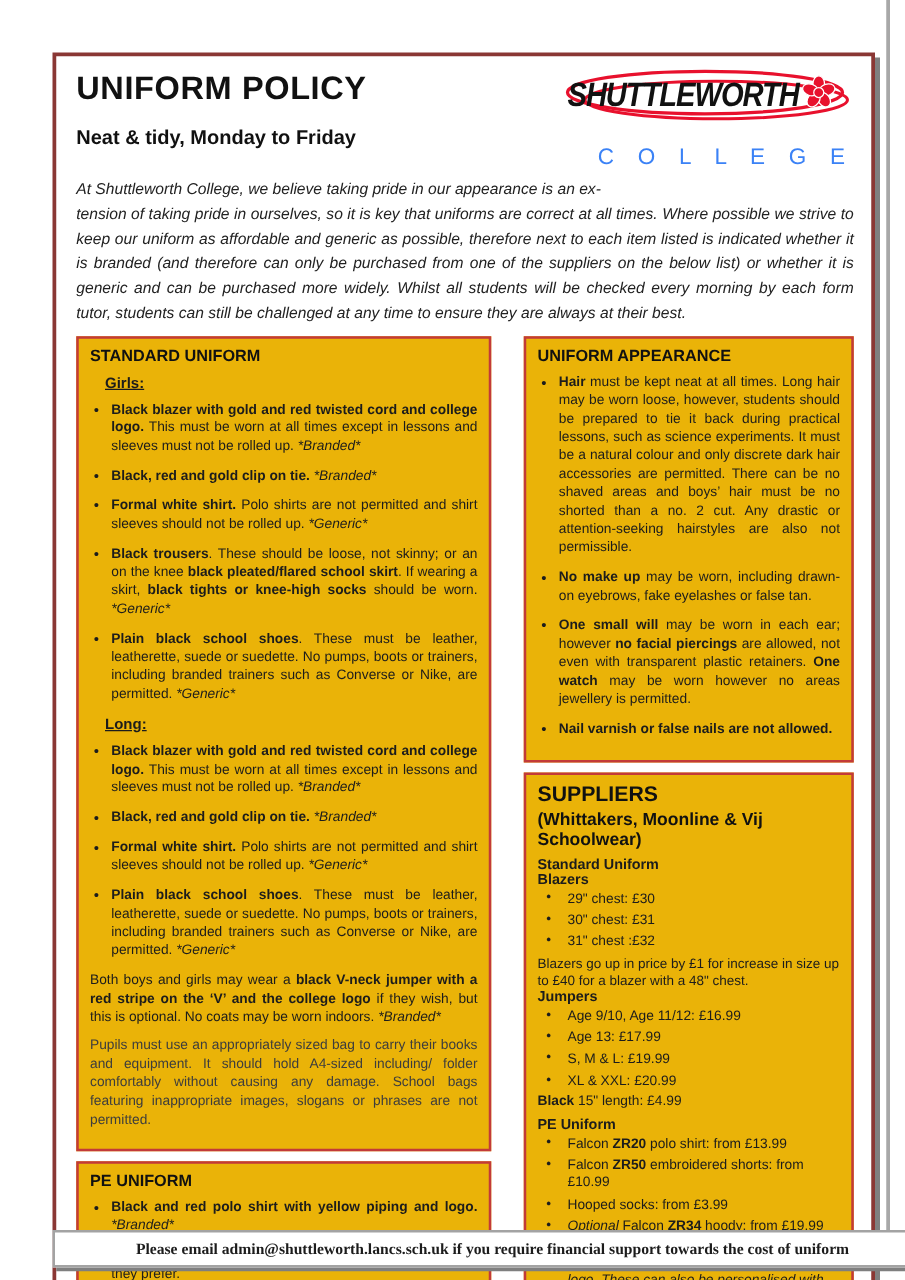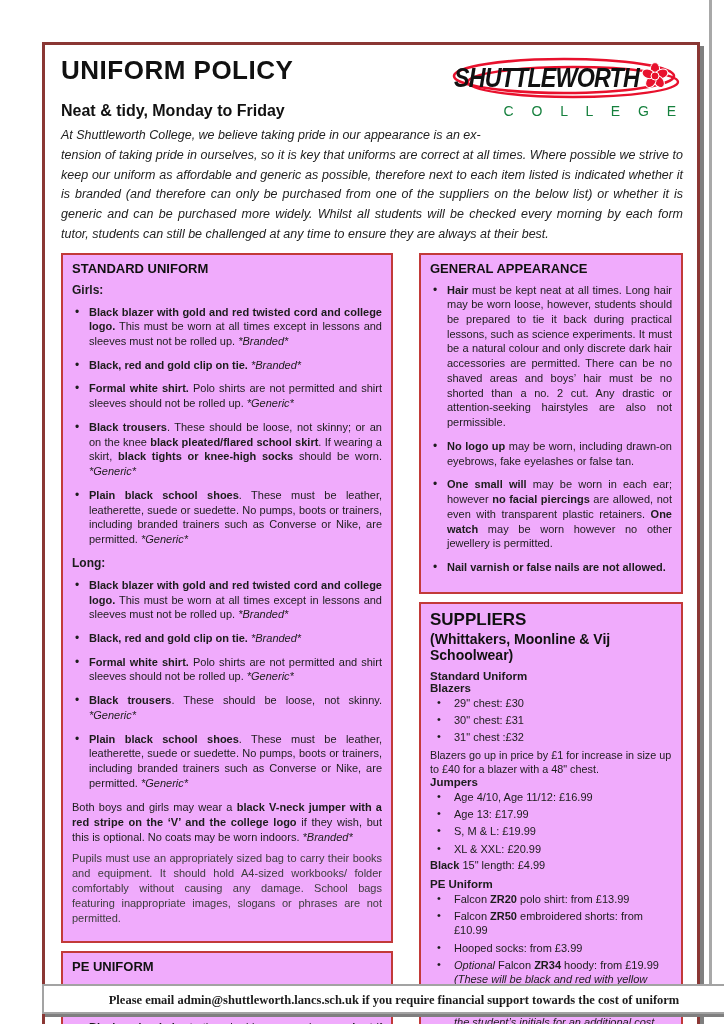--- a/index.html
+++ b/index.html
@@ -7,33 +7,33 @@
     width: 724px; height: 1024px; background: #ffffff; overflow: hidden;
     font-family: "Liberation Sans", sans-serif; color: #1c1c1c; position: relative;
   }
   .scan-edge { position: absolute; top: 0; right: 12px; width: 3px; height: 1012px; background: #a8a8a8; }
   .sheet {
     position: absolute; left: 42px; top: 42px; width: 658px;
     border: 3px solid #8a3734; background: #fff;
     box-shadow: 4px 4px 0 #7f7f7f;
     padding: 10px 14px 8px 16px;
   }
-  .header { display: flex; justify-content: space-between; align-items: center; }
+  .header { display: flex; justify-content: space-between; align-items: flex-start; }
   .header-left h1 { font-size: 26px; font-weight: 800; letter-spacing: 0.5px; color: #111; }
   .header-left h2 { font-size: 16px; font-weight: bold; margin-top: 16px; color: #111; }
   .logo { width: 232px; text-align: right; }
   .logo svg { display: block; }
-  .college { font-size: 14px; letter-spacing: 7px; color: #15803d; margin-top: 0; font-weight: 500; }
+  .college { font-size: 18px; letter-spacing: 7px; color: #3b82f6; margin-top: 14px; font-weight: 500; }
   .intro { font-style: italic; font-size: 12.5px; line-height: 1.58; margin-top: 6px; text-align: justify; color: #222; }
   .columns { display: flex; gap: 26px; margin-top: 8px; align-items: flex-start; }
   .col-left { width: 332px; flex: none; display: flex; flex-direction: column; gap: 8px; }
   .col-right { flex: 1; display: flex; flex-direction: column; gap: 8px; }
-  .box { border: 2px solid #c23a39; background: #f0abfc; padding: 6px 9px 8px 9px; }
+  .box { border: 2px solid #c23a39; background: #eab308; padding: 6px 9px 8px 9px; }
   .box h3 { font-size: 13px; font-weight: bold; margin-bottom: 7px; color: #111; }
-  .group-label { font-weight: bold; font-size: 12px; margin: 2px 0 8px 0; }
+  .group-label { font-weight: bold; font-size: 12px; margin: 2px 0 8px 12px; text-decoration: underline; }
   ul.main-list { list-style: none; }
   ul.main-list li {
     position: relative; padding-left: 17px; margin-bottom: 9px;
     font-size: 11px; line-height: 1.34; text-align: justify;
   }
   ul.main-list li::before { content: "\2022"; position: absolute; left: 3px; top: -1px; font-size: 12px; }
   .note { font-size: 11px; line-height: 1.36; text-align: justify; margin-bottom: 7px; }
   .note.bag { color: #3d3d3d; }
   .sg-b { font-weight: bold; }
   .sg-i { font-style: italic; }
@@ -97,61 +97,60 @@
             <li><span class="sg-b">Black, red and gold clip on tie. </span><span class="sg-i">*Branded*</span></li>
             <li><span class="sg-b">Formal white shirt.</span><span class="sg-n"> Polo shirts are not permitted and shirt sleeves should not be rolled up. </span><span class="sg-i">*Generic*</span></li>
             <li><span class="sg-b">Black trousers</span><span class="sg-n">. These should be loose, not skinny; or an on the knee </span><span class="sg-b">black pleated/flared school skirt</span><span class="sg-n">. If wearing a skirt, </span><span class="sg-b">black tights or knee-high socks</span><span class="sg-n"> should be worn. </span><span class="sg-i">*Generic*</span></li>
             <li><span class="sg-b">Plain black school shoes</span><span class="sg-n">. These must be leather, leatherette, suede or suedette. No pumps, boots or trainers, including branded trainers such as Converse or Nike, are permitted. </span><span class="sg-i">*Generic*</span></li>
           </ul>
         <div class="group-label">Long:</div>
         <ul class="main-list">
             <li><span class="sg-b">Black blazer with gold and red twisted cord and college logo.</span><span class="sg-n"> This must be worn at all times except in lessons and sleeves must not be rolled up. </span><span class="sg-i">*Branded*</span></li>
             <li><span class="sg-b">Black, red and gold clip on tie. </span><span class="sg-i">*Branded*</span></li>
             <li><span class="sg-b">Formal white shirt.</span><span class="sg-n"> Polo shirts are not permitted and shirt sleeves should not be rolled up. </span><span class="sg-i">*Generic*</span></li>
-            <li><span class="sg-b">Black trousers</span><span class="sg-n">. These should be loose, not skinny. </span><span class="sg-i">*Generic*</span></li>
             <li><span class="sg-b">Plain black school shoes</span><span class="sg-n">. These must be leather, leatherette, suede or suedette. No pumps, boots or trainers, including branded trainers such as Converse or Nike, are permitted. </span><span class="sg-i">*Generic*</span></li>
           </ul>
         <p class="note"><span class="sg-n">Both boys and girls may wear a </span><span class="sg-b">black V-neck jumper with a red stripe on the ‘V’ and the college logo</span><span class="sg-n"> if they wish, but this is optional. No coats may be worn indoors. </span><span class="sg-i">*Branded*</span></p>
-        <p class="note bag">Pupils must use an appropriately sized bag to carry their books and equipment. It should hold A4-sized workbooks/ folder comfortably without causing any damage. School bags featuring inappropriate images, slogans or phrases are not permitted.</p>
+        <p class="note bag">Pupils must use an appropriately sized bag to carry their books and equipment. It should hold A4-sized including/ folder comfortably without causing any damage. School bags featuring inappropriate images, slogans or phrases are not permitted.</p>
       </section>
       <section class="box">
         <h3>PE UNIFORM</h3>
         <ul class="main-list">
             <li><span class="sg-b">Black and red polo shirt with yellow piping and logo. </span><span class="sg-i">*Branded*</span></li>
             <li><span class="sg-b">Black and red shorts</span><span class="sg-n"> though girls may purchase a </span><span class="sg-b">skort</span><span class="sg-n"> if they prefer. </span></li>
           </ul>
       </section>
     </div>
 
     <div class="col-right">
       <section class="box">
-        <h3>GENERAL APPEARANCE</h3>
+        <h3>UNIFORM APPEARANCE</h3>
         <ul class="main-list">
             <li><span class="sg-b">Hair</span><span class="sg-n"> must be kept neat at all times. Long hair may be worn loose, however, students should be prepared to tie it back during practical lessons, such as science experiments. It must be a natural colour and only discrete dark hair accessories are permitted. There can be no shaved areas and boys’ hair must be no shorted than a no. 2 cut. Any drastic or attention-seeking hairstyles are also not permissible.</span></li>
-            <li><span class="sg-b">No logo up</span><span class="sg-n"> may be worn, including drawn-on eyebrows, fake eyelashes or false tan.</span></li>
-            <li><span class="sg-b">One small will</span><span class="sg-n"> may be worn in each ear; however </span><span class="sg-b">no facial piercings</span><span class="sg-n"> are allowed, not even with transparent plastic retainers. </span><span class="sg-b">One watch</span><span class="sg-n"> may be worn however no other jewellery is permitted.</span></li>
+            <li><span class="sg-b">No make up</span><span class="sg-n"> may be worn, including drawn-on eyebrows, fake eyelashes or false tan.</span></li>
+            <li><span class="sg-b">One small will</span><span class="sg-n"> may be worn in each ear; however </span><span class="sg-b">no facial piercings</span><span class="sg-n"> are allowed, not even with transparent plastic retainers. </span><span class="sg-b">One watch</span><span class="sg-n"> may be worn however no areas jewellery is permitted.</span></li>
             <li><span class="sg-b">Nail varnish or false nails are not allowed.</span></li>
           </ul>
       </section>
       <section class="box">
         <h3 class="sup-h1">
             <span class="l1">SUPPLIERS</span>
             <span class="l2">(Whittakers, Moonline &amp; Vij Schoolwear)</span>
           </h3>
         <div class="sup-label">Standard Uniform</div>
         <div class="sup-label tight">Blazers</div>
         <ul class="sup-list">
             <li><span class="sg-n">29" chest: £30</span></li>
             <li><span class="sg-n">30" chest: £31</span></li>
             <li><span class="sg-n">31" chest :£32</span></li>
           </ul>
         <p class="sup-note">Blazers go up in price by £1 for increase in size up to £40 for a blazer with a 48" chest.</p>
         <div class="sup-label tight">Jumpers</div>
         <ul class="sup-list">
-            <li><span class="sg-n">Age 4/10, Age 11/12: £16.99</span></li>
+            <li><span class="sg-n">Age 9/10, Age 11/12: £16.99</span></li>
             <li><span class="sg-n">Age 13: £17.99</span></li>
             <li><span class="sg-n">S, M &amp; L: £19.99</span></li>
             <li><span class="sg-n">XL &amp; XXL: £20.99</span></li>
           </ul>
         <div class="ties-line"><span class="sg-b">Black</span><span class="sg-n">  15" length: £4.99</span></div>
         <div class="sup-label">PE Uniform</div>
         <ul class="sup-list">
             <li><span class="sg-n">Falcon </span><span class="sg-b">ZR20</span><span class="sg-n"> polo shirt: from £13.99</span></li>
             <li><span class="sg-n">Falcon </span><span class="sg-b">ZR50</span><span class="sg-n"> embroidered shorts: from £10.99</span></li>
             <li><span class="sg-n">Hooped socks: from £3.99</span></li>

